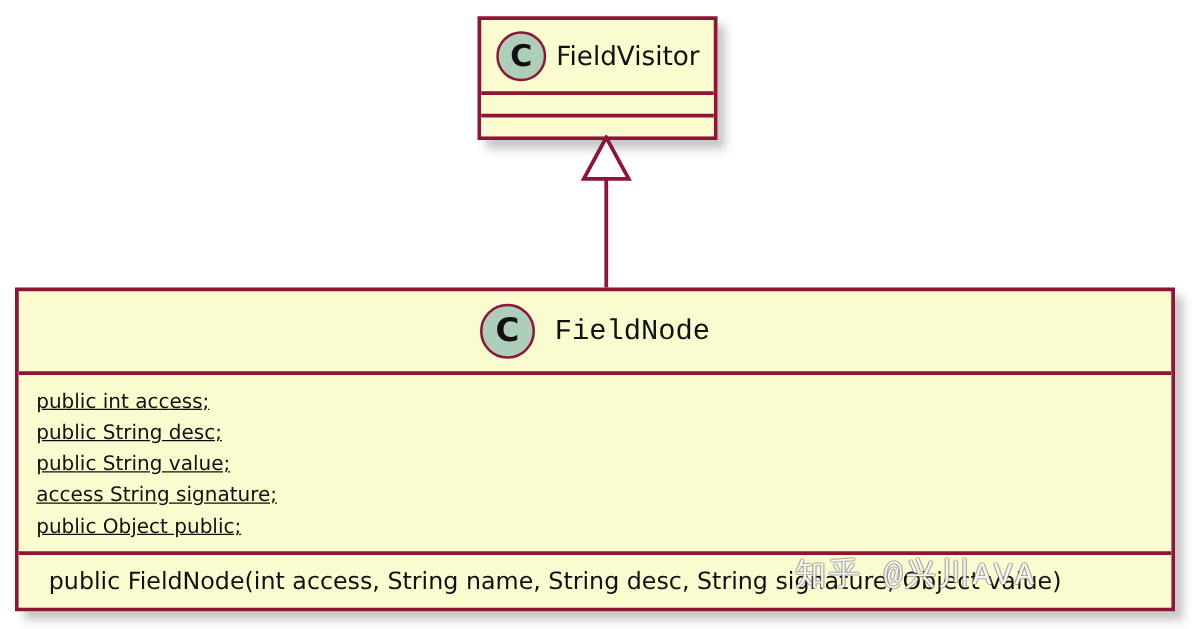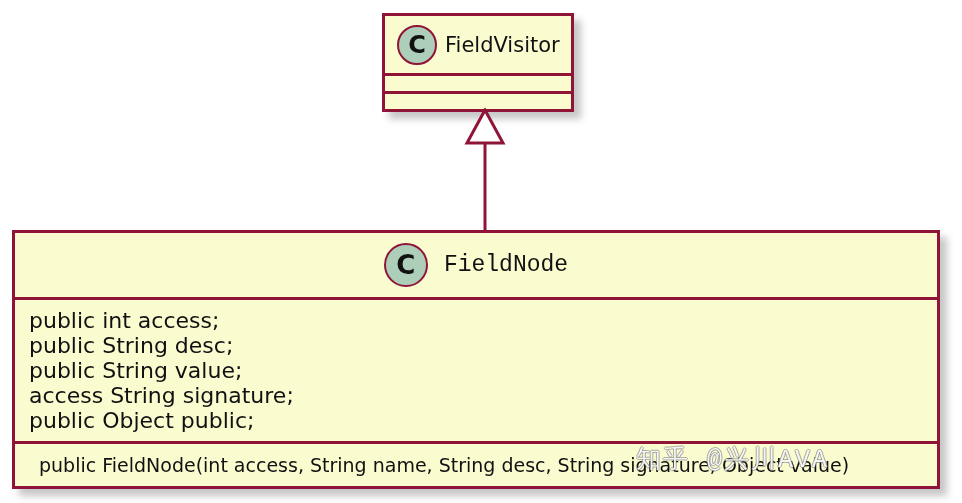--- a/index.html
+++ b/index.html
@@ -116,22 +116,23 @@
   }
   #class-fieldnode .class-title {
     font-size: 23px;
     margin-left: 16px;
     font-family: Liberation Mono, monospace;
   }
   #class-fieldnode .attributes-compartment {
     padding: 8px 0 8px 14px;
   }
   #class-fieldnode .attributes-compartment .uml-row {
-    font-size: 22px;
+    font-size: 16px;
     line-height: 25px;
+    text-decoration: underline;
   }
   #class-fieldnode .methods-compartment {
     padding: 7px 0 7px 24px;
   }
   #class-fieldnode .methods-compartment .uml-row {
     font-size: 19px;
     line-height: 28px;
   }
 
   

